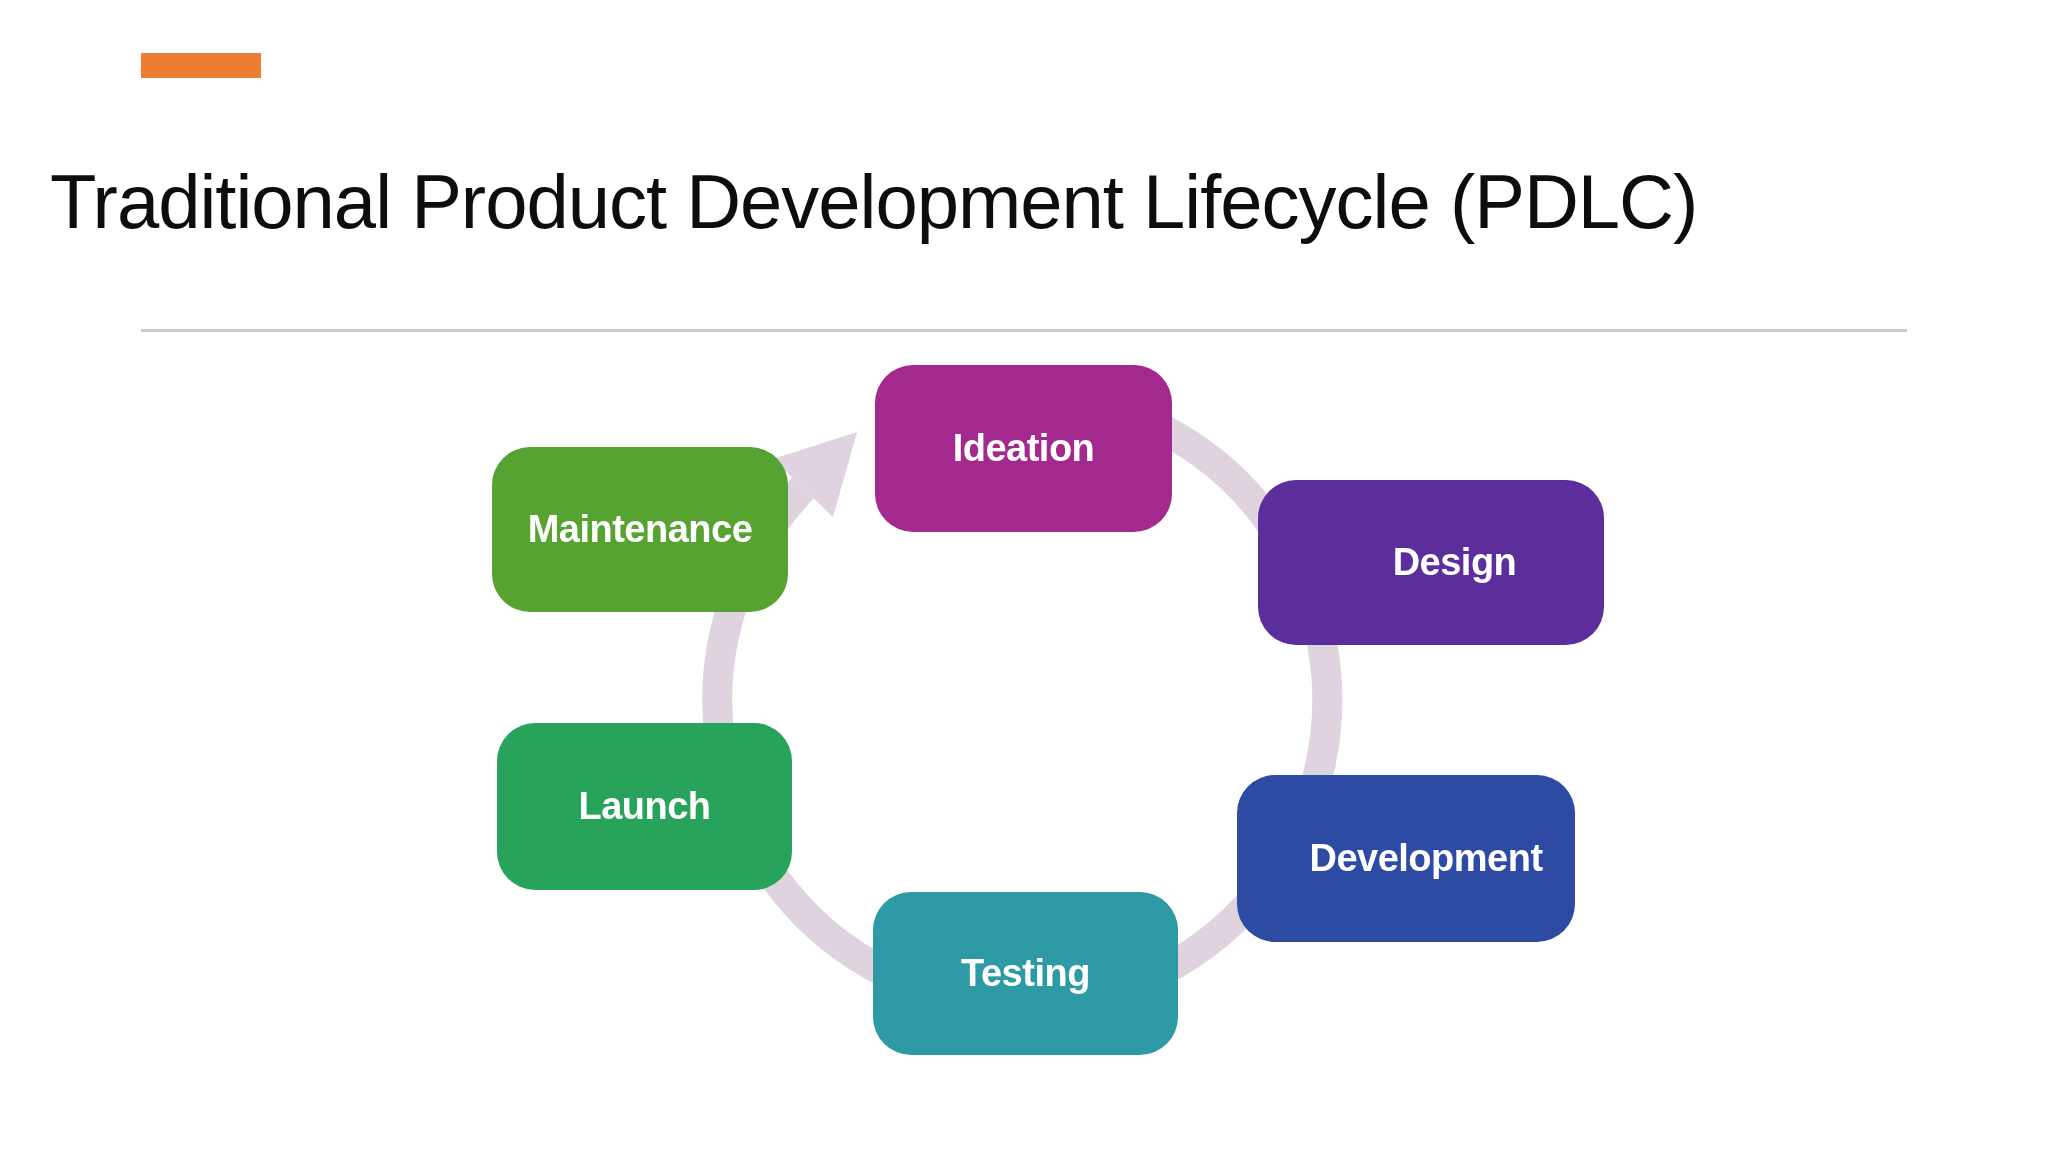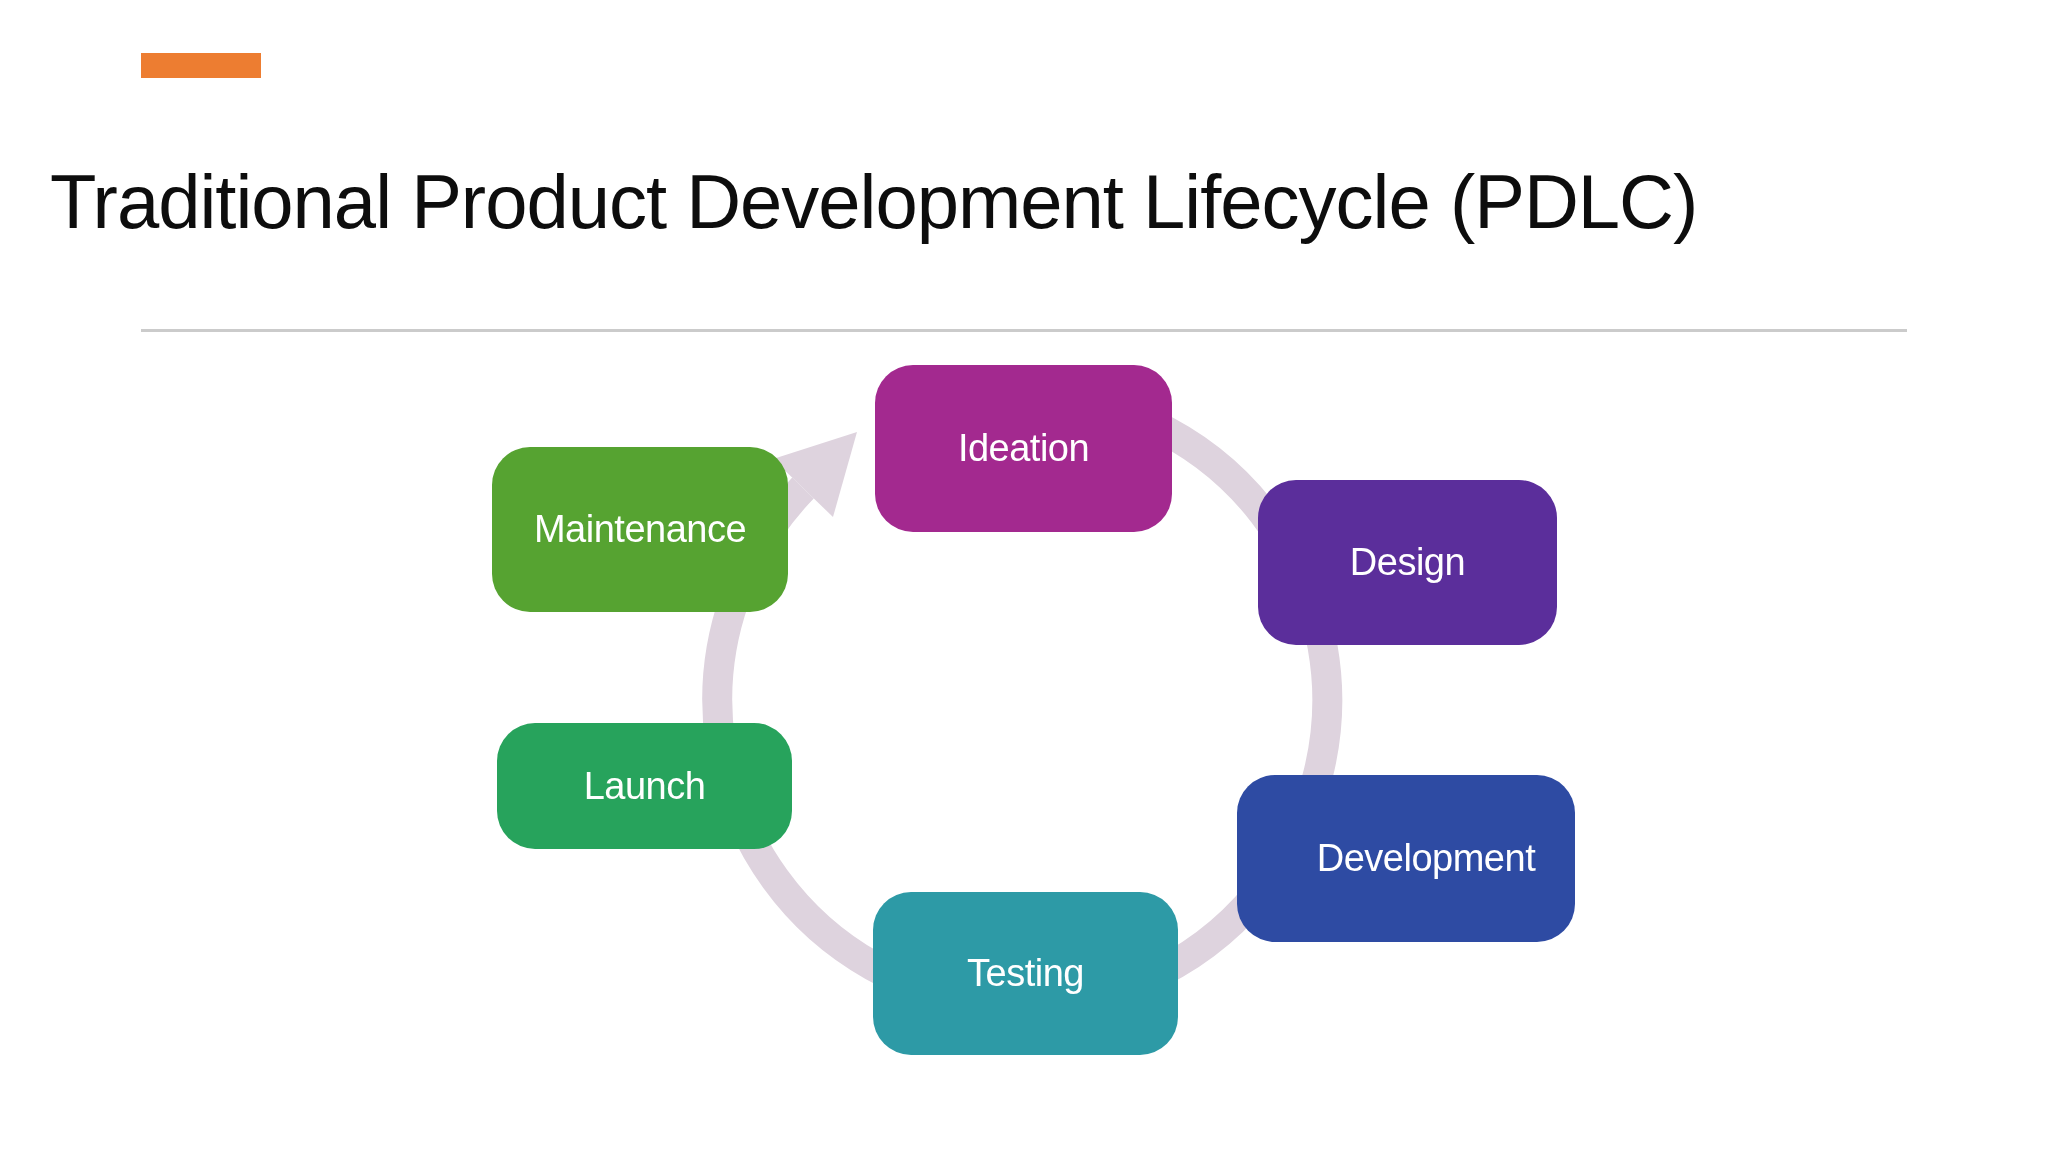--- a/index.html
+++ b/index.html
@@ -39,28 +39,28 @@
     left: 0; top: 0;
   }
   .stage {
     position: absolute;
     display: flex;
     align-items: center;
     justify-content: center;
     border-radius: 38px;
     color: #ffffff;
     font-size: 38px;
-    font-weight: 400;
+    font-weight: 700;
     letter-spacing: -0.5px;
   }
   .stage-ideation     { left: 875px;  top: 365px; width: 297px; height: 167px; }
-  .stage-design       { left: 1258px; top: 480px; width: 299px; height: 165px; }
+  .stage-design       { left: 1258px; top: 480px; width: 299px; height: 165px; padding-left: 47px; }
   .stage-development  { left: 1237px; top: 775px; width: 298px; height: 167px; padding-left: 40px; }
   .stage-testing      { left: 873px;  top: 892px; width: 305px; height: 163px; }
-  .stage-launch       { left: 497px;  top: 723px; width: 295px; height: 126px; }
+  .stage-launch       { left: 497px;  top: 723px; width: 295px; height: 167px; }
   .stage-maintenance  { left: 492px;  top: 447px; width: 296px; height: 165px; }
 </style>
 </head>
 <body>
 
 <div class="slide">
 
   <div class="accent-bar" style="background-color: rgb(237, 125, 49);"></div>
 
   <h1 class="slide-title">Traditional Product Development Lifecycle (PDLC)</h1>

